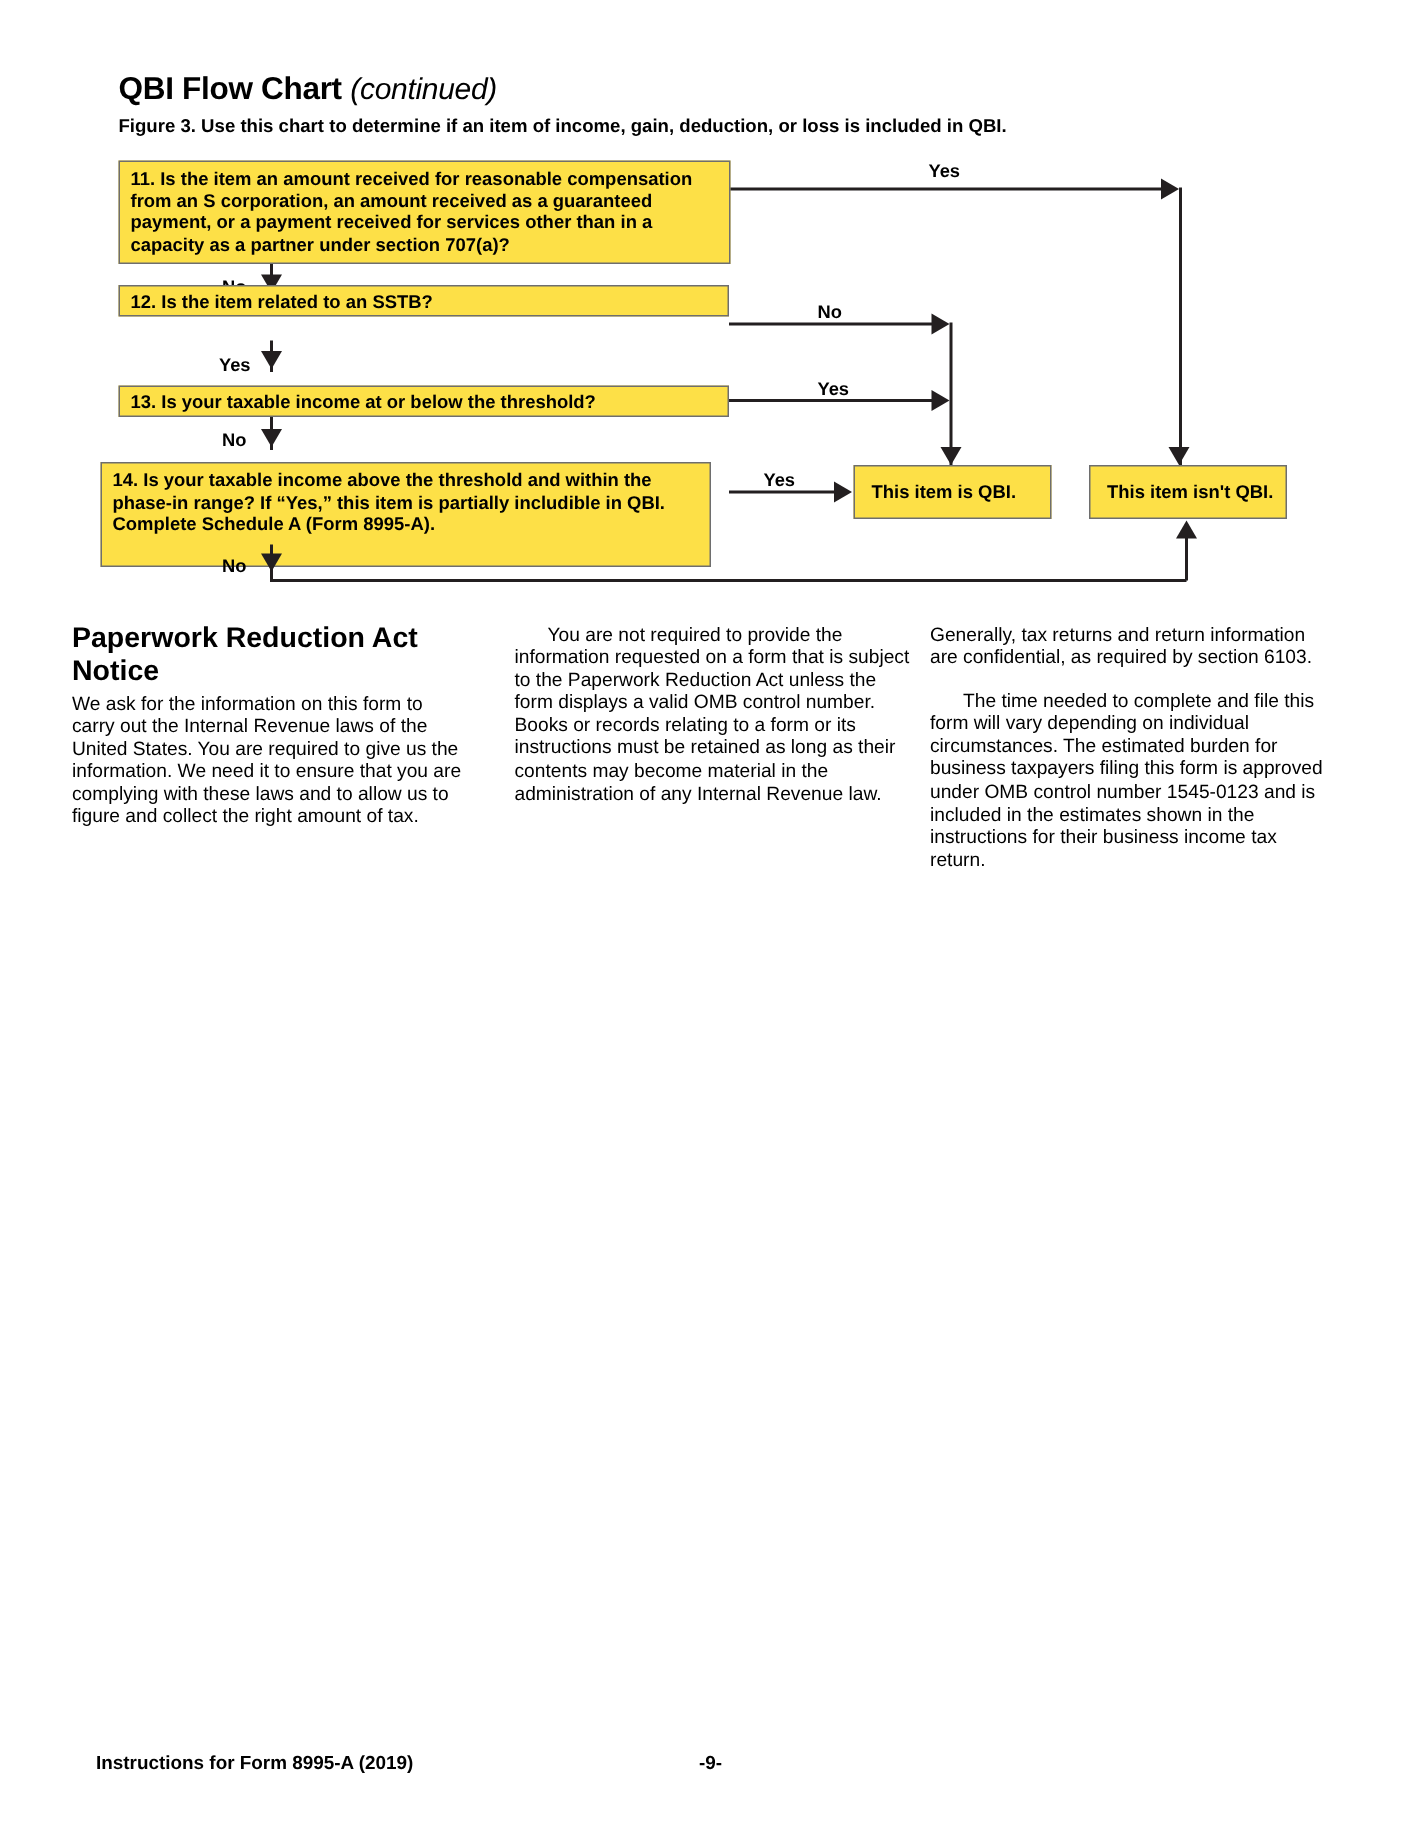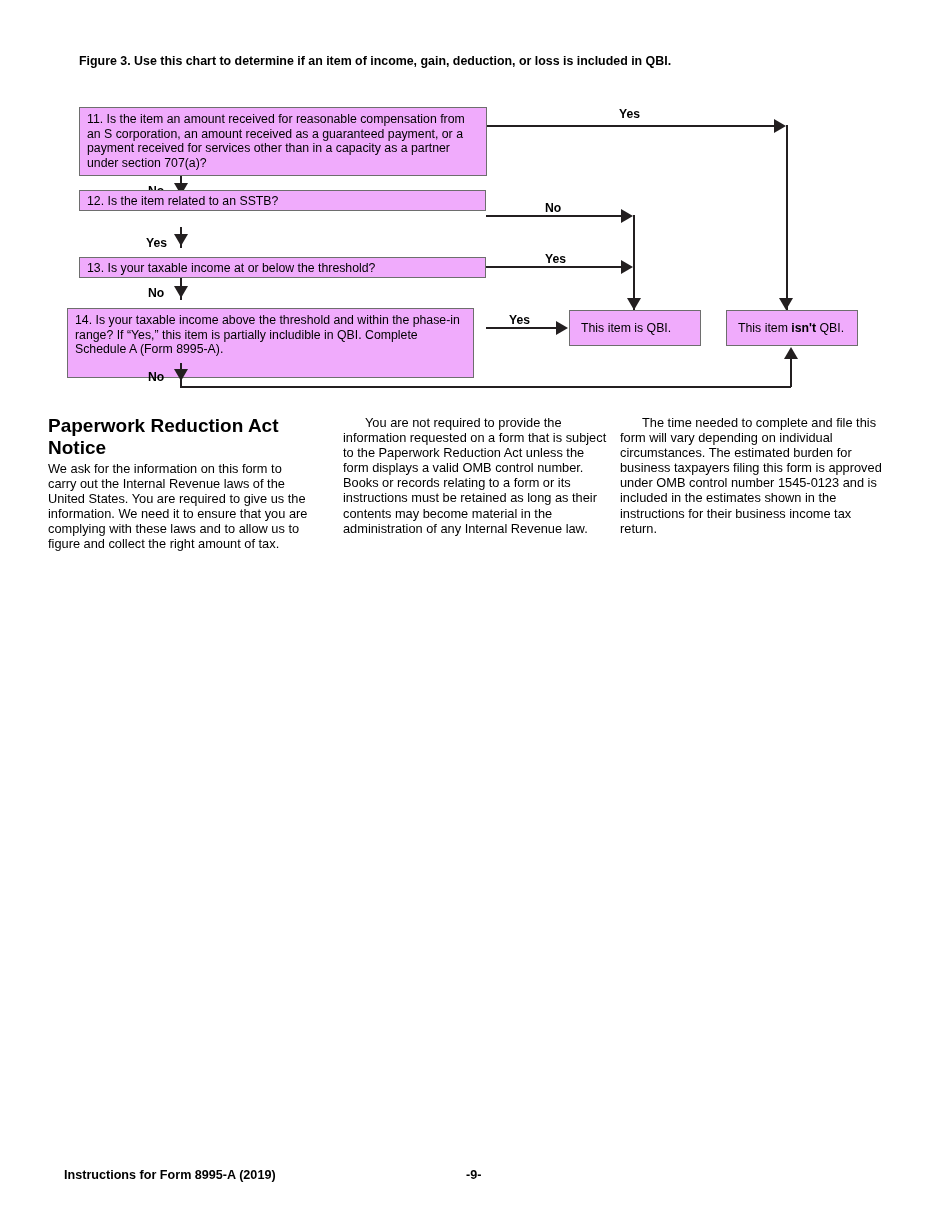--- a/index.html
+++ b/index.html
@@ -43,24 +43,25 @@
   
   #flowchart {
     position: absolute;
     left: 0; top: 0;
     width: 950px; height: 410px;
   }
   .fc-box {
     position: absolute;
     border: 1px solid #6e6e6e;
     box-sizing: border-box;
-    background: #f0abfc;
+    background: #fde047;
     font-size: 12.3px;
     line-height: 14.6px;
     padding: 4px 7px 3px 7px;
+    font-weight: bold;
   }
   .fc-box.term {
     display: flex;
     align-items: center;
     padding-left: 11px;
   }
   .fc-label {
     position: absolute;
     font-size: 12.2px;
     font-weight: bold;
@@ -120,20 +121,23 @@
     font-size: 12.6px;
     font-weight: bold;
   }
   #footer-left { position: absolute; left: 0; top: 0; white-space: nowrap; }
   #footer-page { position: absolute; left: 402px; top: 0; }
 </style>
 </head>
 <body>
 
 <div id="page-header">
+  <h1 id="chart-title"><span>QBI Flow Chart</span>
+    <span class="cont">(continued)</span>
+  </h1>
   <div id="figure-caption">Figure 3. Use this chart to determine if an item of income, gain, deduction, or loss is included in QBI.</div>
 </div>
 
 <div id="flowchart">
 
   <div class="fc-box" style="left:79px; top:107px; width:408px; height:69px;">11. Is the item an amount received for reasonable compensation from an S corporation, an amount received as a guaranteed payment, or a payment received for services other than in a capacity as a partner under section 707(a)?</div>
 
   <div class="fc-line h" style="left:487px; top:125px; width:295px;"></div>
   <div class="fc-arrow right" style="left:774px; top:118.5px;"></div>
   <div class="fc-label" style="left:619px; top:107px;">Yes</div>
@@ -195,20 +199,21 @@
   <div class="col" id="col-1">
     <h2 id="notice-heading">Paperwork Reduction Act Notice</h2>
     <p class="body-text">We ask for the information on this form to carry out the Internal Revenue laws of the United States. You are required to give us the information. We need it to ensure that you are complying with these laws and to allow us to figure and collect the right amount of tax.</p>
   </div>
 
   <div class="col" id="col-2">
     <p class="body-text indent">You are not required to provide the information requested on a form that is subject to the Paperwork Reduction Act unless the form displays a valid OMB control number. Books or records relating to a form or its instructions must be retained as long as their contents may become material in the administration of any Internal Revenue law.</p>
   </div>
 
   <div class="col" id="col-3">
+    <p class="body-text">Generally, tax returns and return information are confidential, as required by section 6103.</p>
     <p class="body-text indent">The time needed to complete and file this form will vary depending on individual circumstances. The estimated burden for business taxpayers filing this form is approved under OMB control number 1545-0123 and is included in the estimates shown in the instructions for their business income tax return.</p>
   </div>
 
 </div>
 
 <div id="page-footer">
   <span id="footer-left">Instructions for Form 8995-A (2019)</span>
   <span id="footer-page">-9-</span>
 </div>
 

